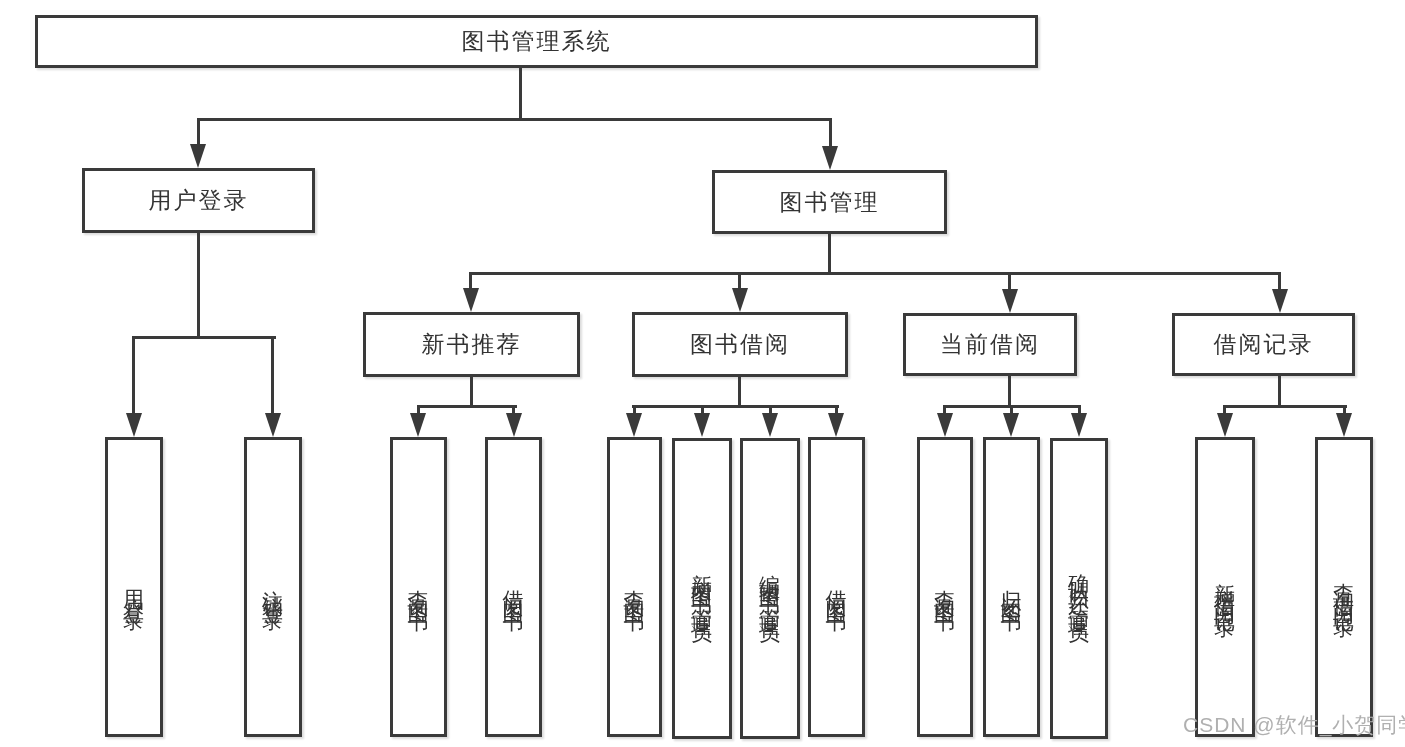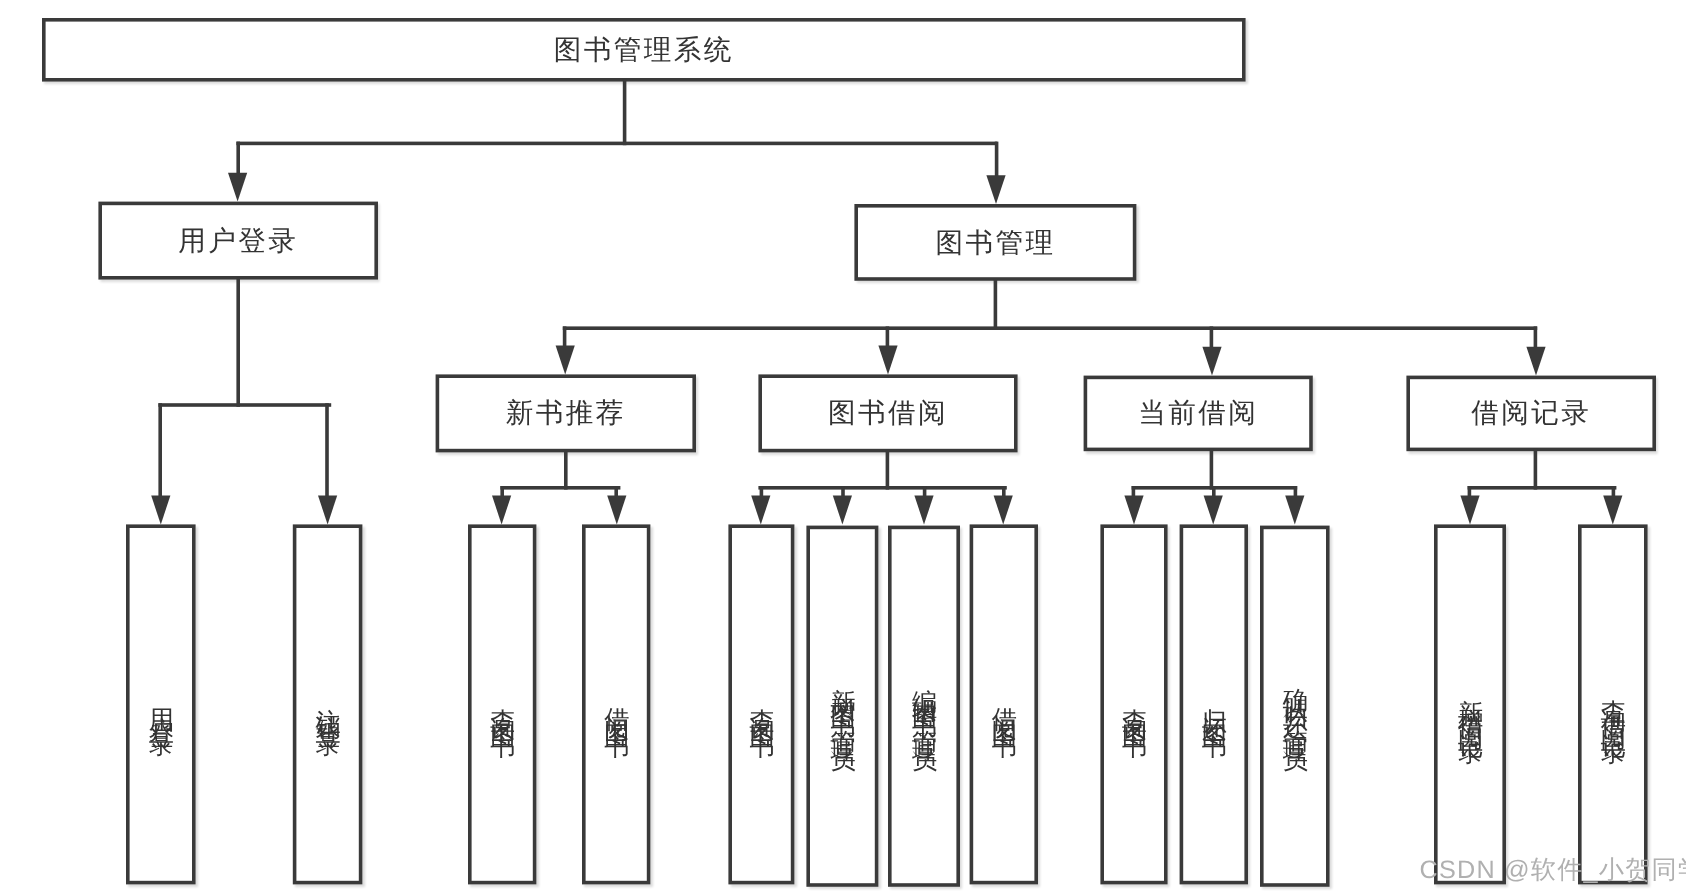--- a/index.html
+++ b/index.html
@@ -66,22 +66,22 @@
   <div class="hbox" style="left:35px;top:15px;width:1003px;height:53px;">图书管理系统</div>
 
   <div class="hbox" style="left:82px;top:168px;width:233px;height:65px;">用户登录</div>
   <div class="hbox" style="left:712px;top:170px;width:235px;height:64px;">图书管理</div>
 
   <div class="vbox" style="left:105px;top:437px;width:58px;height:300px;">用户登录</div>
   <div class="vbox" style="left:244px;top:437px;width:58px;height:300px;">注销登录</div>
 
   <div class="hbox" style="left:632px;top:312px;width:216px;height:65px;">图书借阅</div>
   <div class="hbox" style="left:363px;top:312px;width:217px;height:65px;">新书推荐</div>
-  <div class="hbox" style="left:903px;top:313px;width:191px;height:63px;">当前借阅</div>
-  <div class="hbox" style="left:1172px;top:313px;width:208px;height:63px;">借阅记录</div>
+  <div class="hbox" style="left:903px;top:313px;width:174px;height:63px;">当前借阅</div>
+  <div class="hbox" style="left:1172px;top:313px;width:183px;height:63px;">借阅记录</div>
 
   <div class="vbox" style="left:390px;top:437px;width:57px;height:300px;">查询图书</div>
   <div class="vbox" style="left:485px;top:437px;width:57px;height:300px;">借阅图书</div>
 
   <div class="vbox" style="left:607px;top:437px;width:55px;height:300px;">查询图书</div>
   <div class="vbox" style="left:672px;top:438px;width:60px;height:301px;">新增图书（管理员）</div>
   <div class="vbox" style="left:740px;top:438px;width:60px;height:301px;">编辑图书（管理员）</div>
   <div class="vbox" style="left:808px;top:437px;width:57px;height:300px;">借阅图书</div>
 
   <div class="vbox" style="left:917px;top:437px;width:56px;height:300px;">查询图书</div>

